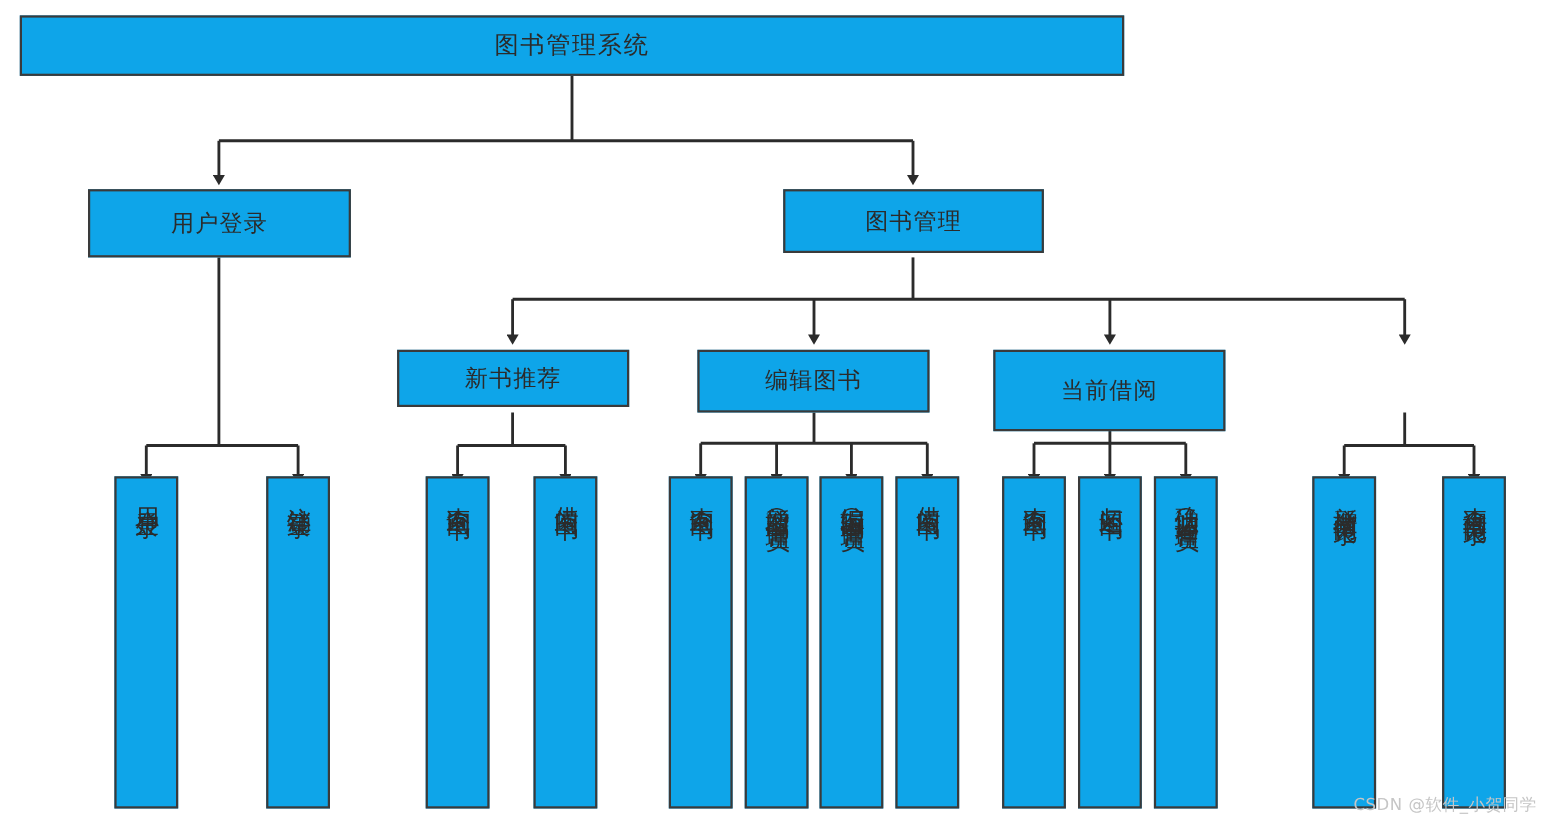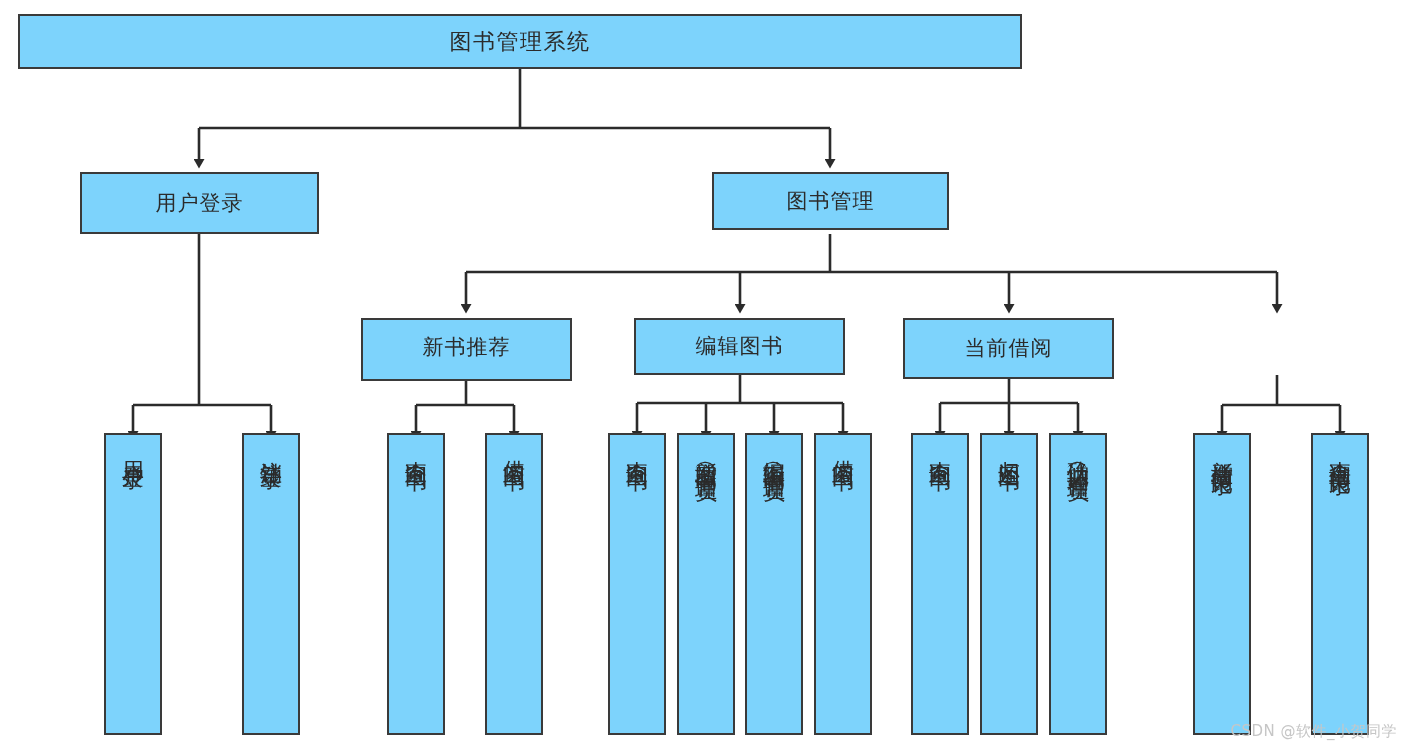--- a/index.html
+++ b/index.html
@@ -21,21 +21,21 @@
     position: absolute;
     left: 0;
     top: 0;
     width: 1405px;
     height: 747px;
     pointer-events: none;
   }
   .node {
     position: absolute;
     box-sizing: border-box;
-    background: #7dd3fc;
+    background: #0ea5e9;
     border: 2.5px solid #3a3a3a;
     display: flex;
     align-items: center;
     justify-content: center;
     color: #2b2b2b;
   }
   .node .label {
     display: block;
     text-align: center;
     line-height: 1.18;
@@ -137,29 +137,29 @@
   </div>
 
   <div class="node horiz" style="left:80px; top:172px; width:239px; height:62px;">
     <span class="label">用户登录</span>
   </div>
 
   <div class="node horiz" style="left:712px; top:172px; width:237px; height:58px;">
     <span class="label">图书管理</span>
   </div>
 
-  <div class="node horiz" style="left:361px; top:318px; width:211px; height:63px;font-family:Liberation Mono, monospace;">
+  <div class="node horiz" style="left:361px; top:318px; width:211px; height:52px;">
     <span class="label">新书推荐</span>
   </div>
 
   <div class="node horiz" style="left:634px; top:318px; width:211px; height:57px;">
     <span class="label">编辑图书</span>
   </div>
 
-  <div class="node horiz" style="left:903px; top:318px; width:211px; height:61px;">
+  <div class="node horiz" style="left:903px; top:318px; width:211px; height:74px;">
     <span class="label">当前借阅</span>
   </div>
 
 
   <div class="node vert" style="left:104px; top:433px; width:58px; height:302px;">
     <span class="label">用户登录</span>
   </div>
 
   <div class="node vert" style="left:242px; top:433px; width:58px; height:302px;">
     <span class="label">注销登录</span>

